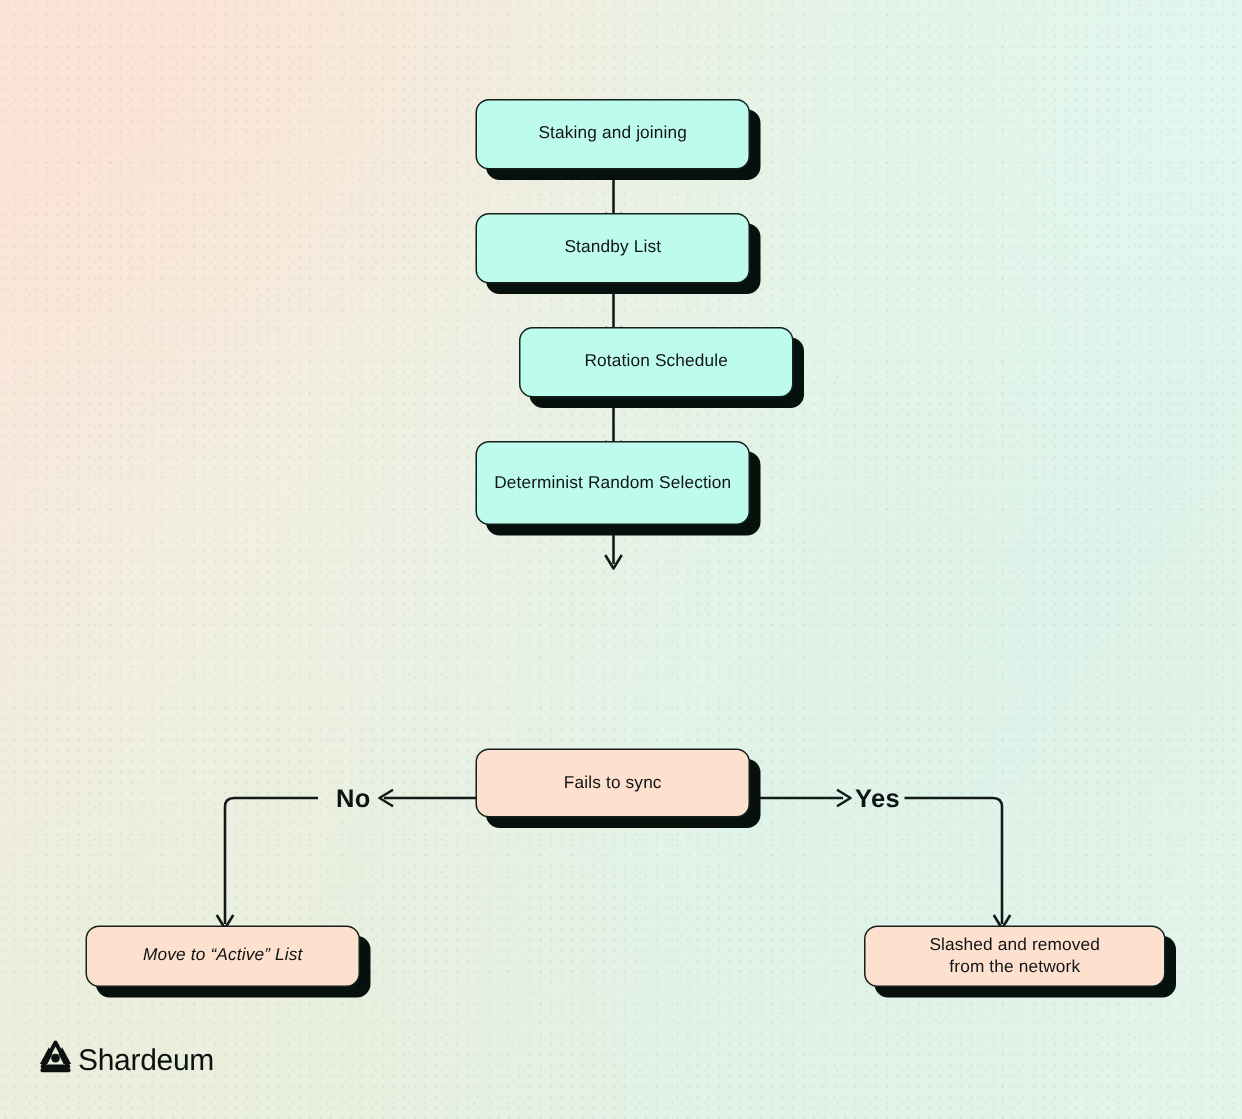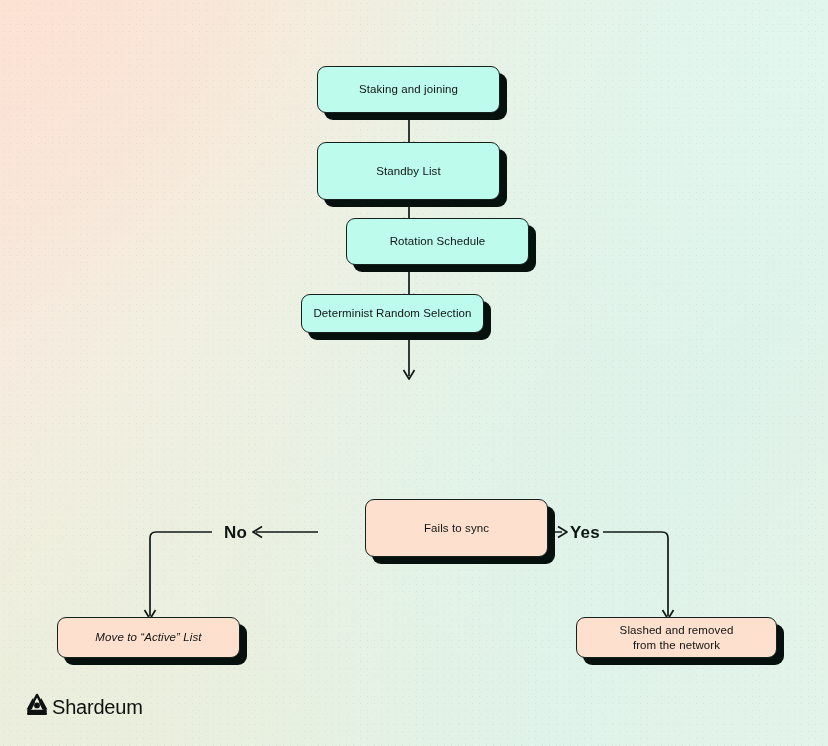--- a/index.html
+++ b/index.html
@@ -141,34 +141,34 @@
     <path d="M58,6.5 L67,12 L58,17.5"></path>
 
     <path d="M103,12 L162,12 Q168,12 168,18 L168,96"></path>
     <path d="M162.5,90 L168,99 L173.5,90"></path>
   </svg>
 
   <div class="node mint" style="left:317px; top:66px; width:183px; height:47px;">
     <span class="label">Staking and joining</span>
   </div>
 
-  <div class="node mint" style="left:317px; top:142px; width:183px; height:58px;">
+  <div class="node mint" style="left:317px; top:142px; width:183px; height:47px;">
     <span class="label">Standby List</span>
   </div>
 
   <div class="node mint" style="left:317px; top:218px; width:183px; height:47px;margin-left:29px;">
     <span class="label">Rotation Schedule</span>
   </div>
 
-  <div class="node mint" style="left:301px; top:294px; width:183px; height:39px;">
+  <div class="node mint" style="left:317px; top:294px; width:183px; height:56px;">
     <span class="label">Determinist Random Selection</span>
   </div>
 
 
-  <div class="node peach" style="left:317px; top:499px; width:183px; height:58px;margin-left:48px;">
+  <div class="node peach" style="left:317px; top:499px; width:183px; height:46px;">
     <span class="label">Fails to sync</span>
   </div>
 
   <div class="node peach" style="left:57px; top:617px; width:183px; height:41px;font-style:italic;">
     <span class="label">Move to “Active” List</span>
   </div>
 
   <div class="node peach" style="left:576px; top:617px; width:201px; height:41px; white-space:pre-line;">
     <span class="label">Slashed and removed
 from the network</span>

